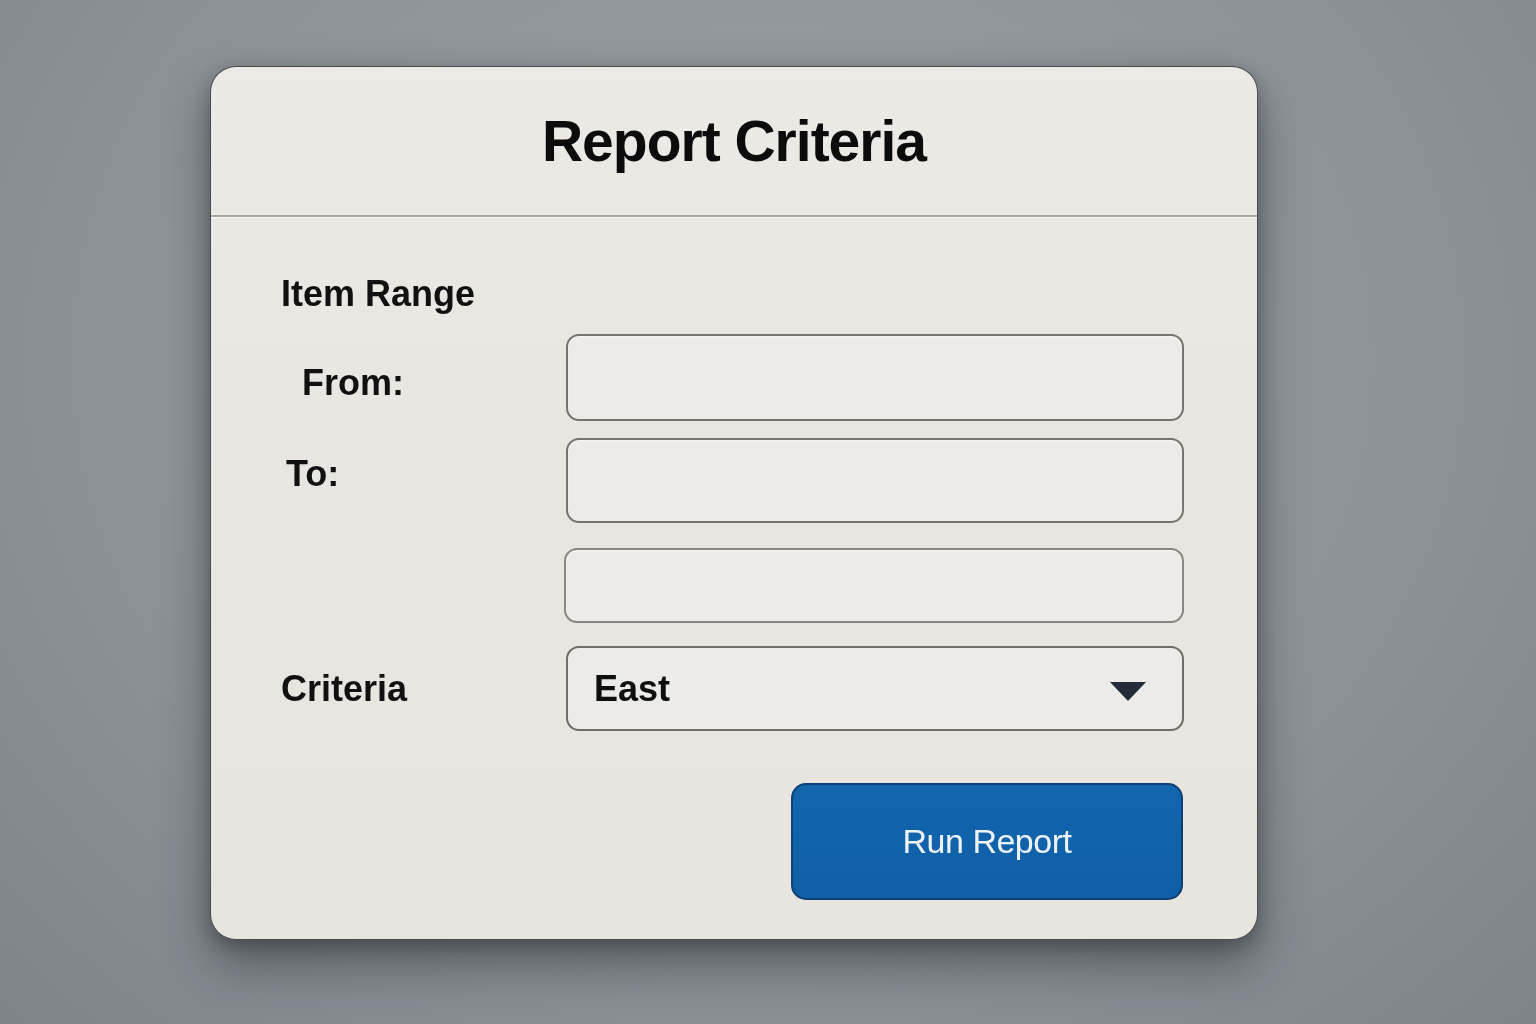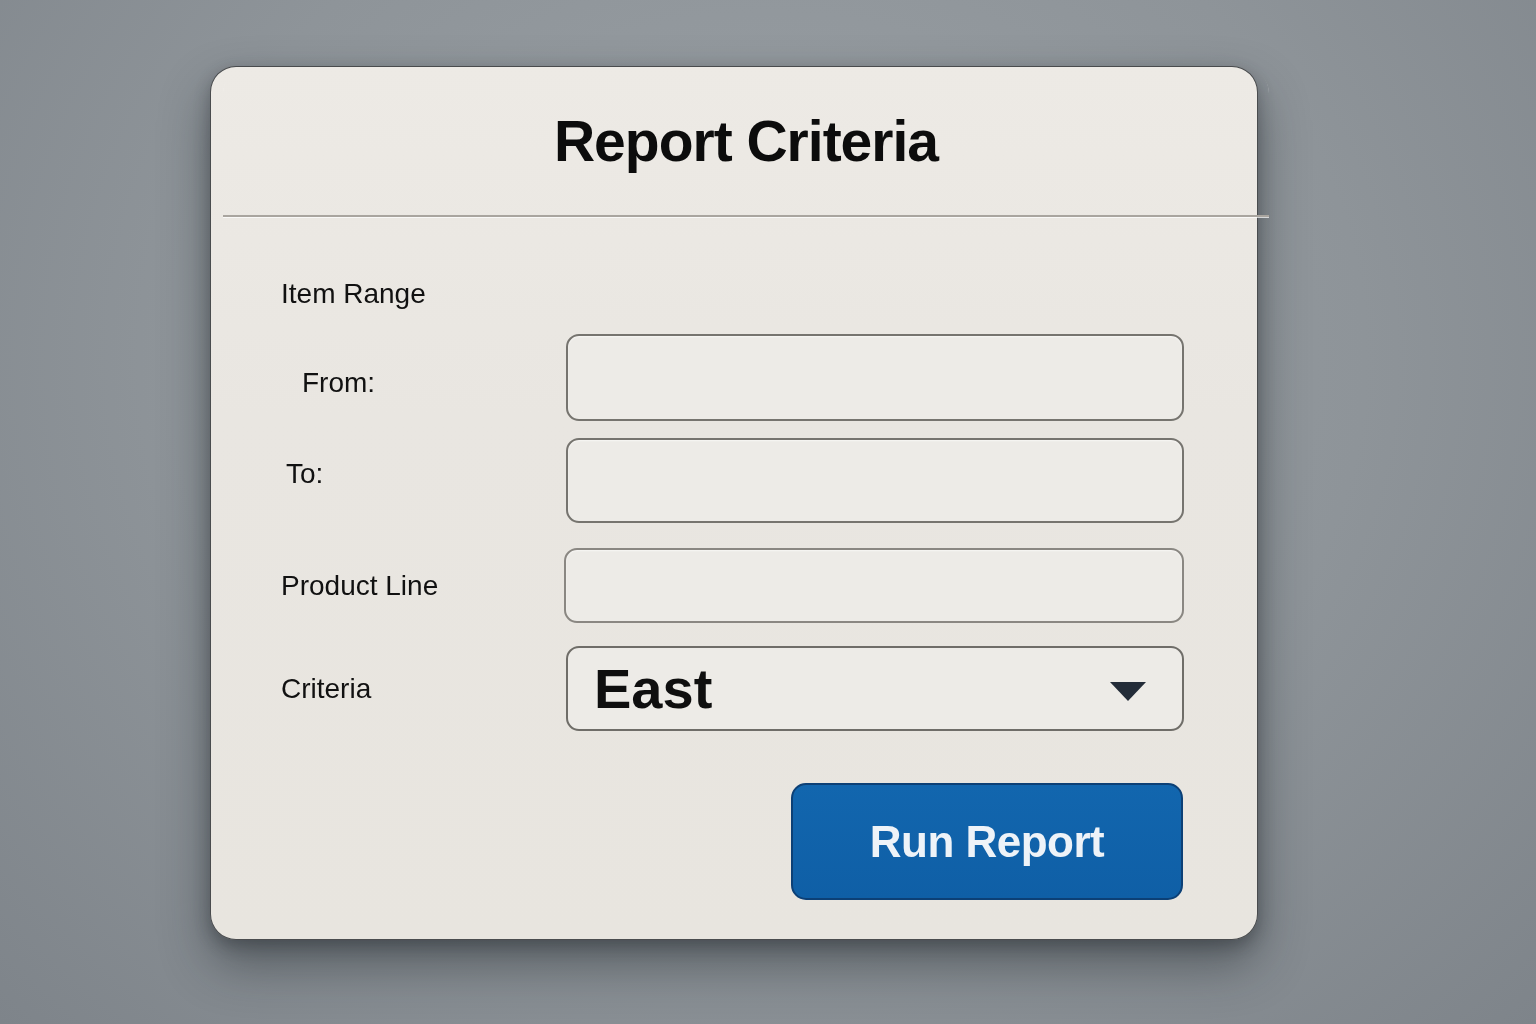--- a/index.html
+++ b/index.html
@@ -26,21 +26,21 @@
     background: linear-gradient(180deg, #edeae5 0%, #e9e6e1 40%, #e8e5df 100%);
     border: 1px solid rgba(45, 48, 52, 0.85);
     border-radius: 26px;
     box-shadow:
       0 24px 50px rgba(25, 30, 36, 0.45),
       0 6px 16px rgba(25, 30, 36, 0.30);
   }
 
   .panel-header {
     position: absolute;
-    left: 12px; top: 0;
+    left: 0; top: 0;
     width: 100%;
     height: 150px;
     display: flex;
     align-items: center;
     justify-content: center;
     border-bottom: 2px solid #a9a59f;
     box-shadow: 0 1px 0 rgba(255,255,255,0.7);
     border-top-left-radius: 26px;
     border-top-right-radius: 26px;
     text-align: right;
@@ -48,22 +48,22 @@
 
   .panel-title {
     font-size: 57px;
     font-weight: 700;
     letter-spacing: -1px;
     color: #0c0c0c;
   }
 
   .label {
     position: absolute;
-    font-size: 28px;
-    font-weight: 400;
+    font-size: 36px;
+    font-weight: 700;
     color: #111111;
     line-height: 50px;
     white-space: nowrap;
   }
 
   .section-label { left: 70px; top: 202px; }
   .from-label    { left: 73px; top: 291px; margin-left: 18px; }
   .to-label      { left: 75px; top: 382px; }
   .product-label { left: 70px; top: 494px; }
   .warehouse-label { left: 70px; top: 597px; }
@@ -91,21 +91,21 @@
     width: 618px; height: 85px;
     background: #edebe7;
     border: 2px solid #6f6d68;
     border-radius: 13px;
     display: flex;
     align-items: center;
     cursor: pointer;
   }
 
   .select-value {
-    font-size: 56px;
+    font-size: 36px;
     font-weight: 600;
     color: #0f0f0f;
     padding-left: 26px;
   }
 
   .caret {
     position: absolute;
     right: 36px;
     top: 50%;
     margin-top: -7px;
@@ -122,22 +122,22 @@
     background: linear-gradient(180deg, #1266ae 0%, #0f5fa6 100%);
     border: 2px solid #0c4076;
     border-radius: 15px;
     display: flex;
     align-items: center;
     justify-content: center;
     cursor: pointer;
   }
 
   .run-button-label {
-    font-size: 44px;
-    font-weight: 700;
+    font-size: 34px;
+    font-weight: 400;
     color: #eef3f8;
     letter-spacing: -0.5px;
   }
 </style>
 </head>
 <body>
 
 <div class="panel">
 
   <div class="panel-header">
@@ -145,21 +145,20 @@
   </div>
 
   <div class="label section-label">Item Range</div>
 
   <div class="label from-label">From:</div>
   <input class="text-input from-input" type="text" value="" style="">
 
   <div class="label to-label">To:</div>
   <input class="text-input to-input" type="text" value="" style="">
 
-  <div class="label product-label">Product Line</div>
   <input class="text-input product-input" type="text" value="" style="">
 
   <div class="label warehouse-label">Criteria</div>
   <div class="select">
     <span class="select-value">East</span>
     <span class="caret"></span>
   </div>
 
   <div class="run-button">
     <span class="run-button-label">Run Report</span>

